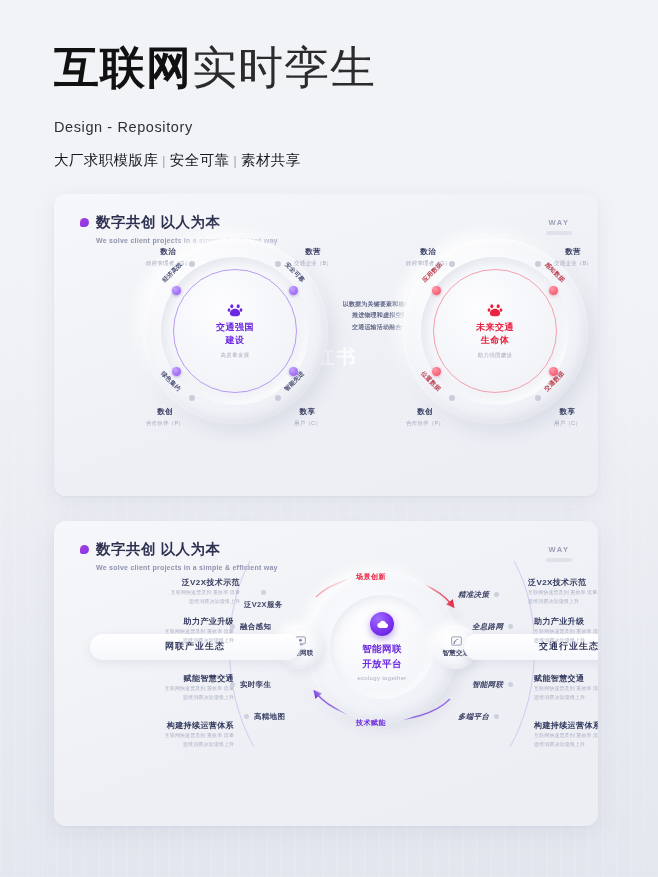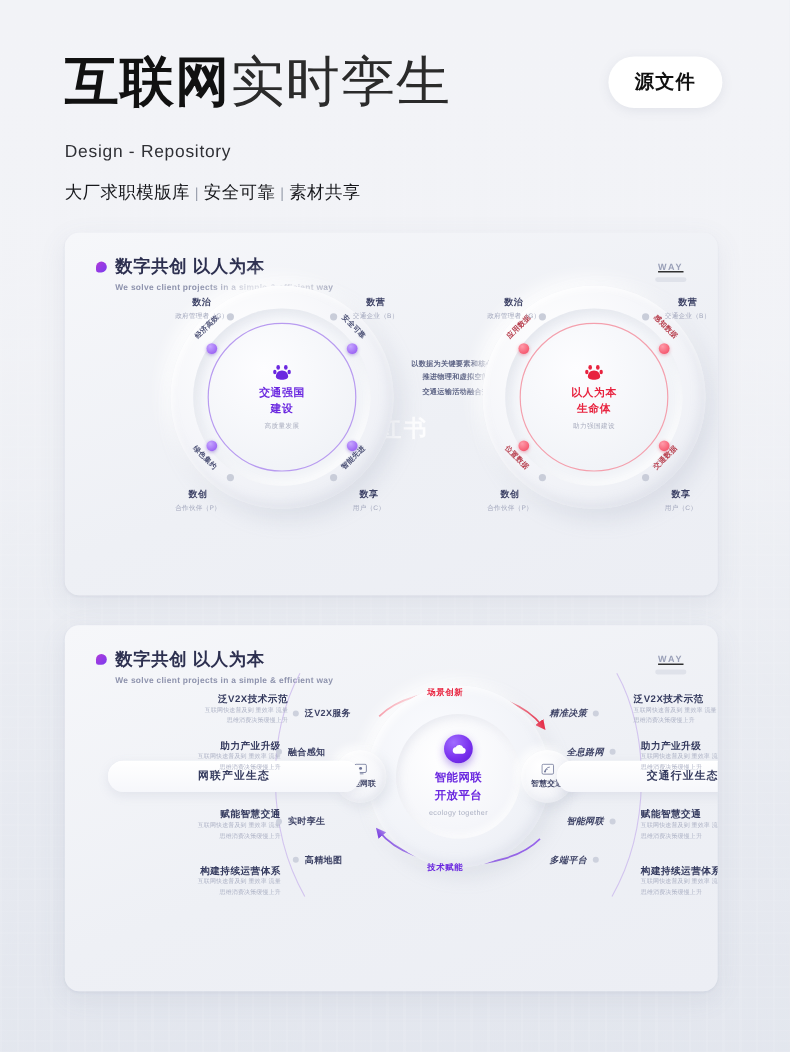--- a/index.html
+++ b/index.html
@@ -59,21 +59,21 @@
     overflow:hidden;
   }
   #card1{ margin-top:24px; height:302px; }
   #card2{ margin-top:25px; height:305px; }
 
   .card-head{ position:absolute; left:26px; top:19px; }
   .ch-title{ display:flex; align-items:center; gap:7px; }
   .ch-dot{ width:9px; height:9px; border-radius:50% 50% 50% 2px; background:linear-gradient(135deg,#b03bd9,#7a3bef); }
   .ch-text{ font-size:14.5px; font-weight:800; color:#2d3050; letter-spacing:.5px; }
   .ch-sub{ margin-top:5px; margin-left:16px; font-size:7px; font-weight:700; color:#8e93ad; letter-spacing:.25px; }
-  .way{ position:absolute; right:26px; top:24px; text-align:center;text-decoration:underline; }
+  .way{ position:absolute; right:26px; top:24px; text-align:center; }
   .way-t{ font-size:7.5px; font-weight:800; color:#9aa0b8; letter-spacing:1.6px; }
   .way-bar{ margin-top:4px; width:26px; height:4px; border-radius:2px; background:#dfe2ea; margin-left:auto; margin-right:auto;}
 
   .watermark{
     position:absolute; left:50%; top:150px; transform:translateX(-50%);
     font-size:19px; font-weight:800; color:rgba(255,255,255,.85); letter-spacing:2px;
     pointer-events:none;
   }
 
   
@@ -187,21 +187,20 @@
 <div class="bg-photo"></div>
 <div class="bg-wash"></div>
 
 <div class="page">
 
   <div class="header">
     <div class="title-row">
       <div class="big-title">
         <span class="bold">互联网</span><span class="thin">实时孪生</span>
       </div>
-      <div class="src-badge">源文件</div>
     </div>
     <div class="sub-en">Design  - Repository</div>
     <div class="sub-cn">
       <span>大厂求职模版库</span><span class="sep">|</span><span>安全可靠</span><span class="sep">|</span><span>素材共享</span>
     </div>
   </div>
 
   <div class="card" id="card1">
     <div class="card-head">
       <div class="ch-title">
@@ -282,21 +281,21 @@
         <div class="halo2"></div>
         <div class="dashring red"></div>
         <div class="center">
           <svg class="c-icon" viewBox="0 0 24 22">
             <ellipse cx="7" cy="5" rx="2.4" ry="3.2" fill="#e8233f"></ellipse>
             <ellipse cx="17" cy="5" rx="2.4" ry="3.2" fill="#e8233f"></ellipse>
             <ellipse cx="2.6" cy="11" rx="2.2" ry="2.9" fill="#e8233f"></ellipse>
             <ellipse cx="21.4" cy="11" rx="2.2" ry="2.9" fill="#e8233f"></ellipse>
             <path d="M12 9 C17 9 20 13 20 16.5 C20 20 16.5 21 12 21 C7.5 21 4 20 4 16.5 C4 13 7 9 12 9 Z" fill="#e8233f"></path>
           </svg>
-          <div class="c-t1 red">以人为本</div>
+          <div class="c-t1 red">未来交通</div>
           <div class="c-t2 red">生命体</div>
           <div class="c-sub">助力强国建设</div>
         </div>
         <div class="node r" style="left:30px;  top:48px;"></div>
         <div class="node r" style="left:147px; top:48px;"></div>
         <div class="node r" style="left:147px; top:129px;"></div>
         <div class="node r" style="left:30px;  top:129px;"></div>
         <div class="nlabel r" style="left:18px;  top:30px; transform:rotate(-45deg);">应用数据</div>
         <div class="nlabel r" style="left:140px; top:30px; transform:rotate(45deg);">感知数据</div>
         <div class="nlabel r" style="left:140px; top:139px; transform:rotate(-45deg);">交通数据</div>
@@ -423,21 +422,21 @@
         <div class="g-t">赋能智慧交通</div>
         <div class="g-l">互联网快速普及到 重效率 流量</div>
         <div class="g-l">思维消费决策缓慢上升</div>
       </div>
       <div class="grp lft" style="left:28px; top:199px; width:152px;">
         <div class="g-t">构建持续运营体系</div>
         <div class="g-l">互联网快速普及到 重效率 流量</div>
         <div class="g-l">思维消费决策缓慢上升</div>
       </div>
 
-      <div class="dnode" style="left:190px; top:69px;">
+      <div class="dnode" style="left:190px; top:69px;flex-direction:column;">
         <span class="dot"></span>
         <span class="dt">泛V2X服务</span>
       </div>
       <div class="dnode" style="left:176px; top:101px;">
         <span class="dot"></span>
         <span class="dt">融合感知</span>
       </div>
       <div class="dnode" style="left:176px; top:159px;">
         <span class="dot"></span>
         <span class="dt">实时孪生</span>

